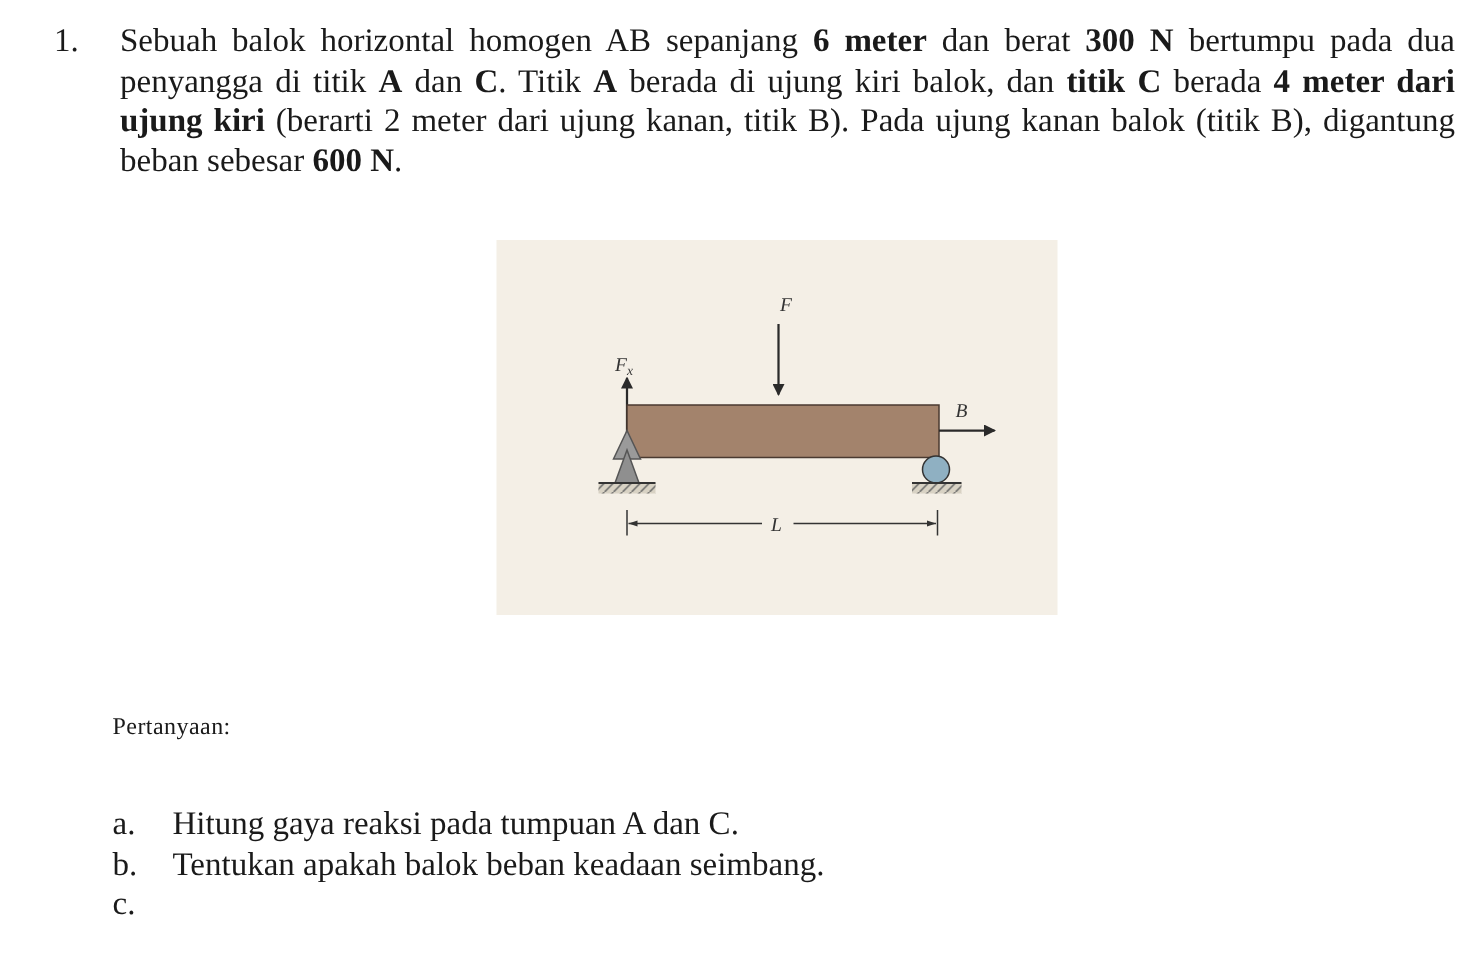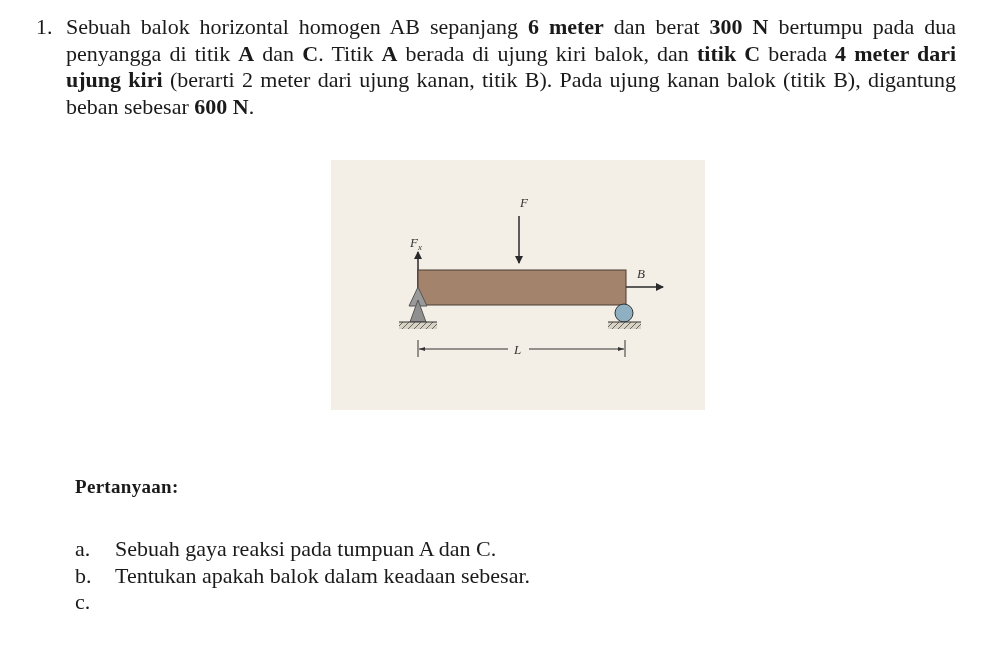--- a/index.html
+++ b/index.html
@@ -2,31 +2,31 @@
 <html><head>
 <meta charset="utf-8">
 <style>
   html, body { margin:0; padding:0; }
   body {
     width:986px; height:649px; background:#ffffff; position:relative; overflow:hidden;
     font-family:"Liberation Serif", "DejaVu Serif", serif; color:#1a1a1a;
   }
   .num { position:absolute; left:36px; top:14px; font-size:22px; }
   .para {
-    position:absolute; left:66px; top:14px; width:890px;
+    position:absolute; left:80px; top:14px; width:890px;
     font-size:22px; line-height:26.5px; text-align:justify;
   }
   .para b { font-weight:bold; }
   .figure {
     position:absolute; left:331px; top:160px; width:374px; height:250px;
     background:#f4efe6;
   }
   .figure svg { position:absolute; left:0; top:0; }
   .heading {
-    position:absolute; left:75px; top:476px; font-size:19px; font-weight:bold; letter-spacing:0.3px;
+    position:absolute; left:75px; top:476px; font-size:16px; font-weight:normal; letter-spacing:0.3px;
   }
   .qlist { position:absolute; left:75px; top:536px; width:900px; font-size:22px; line-height:26.5px; }
   .q { position:relative; padding-left:40px; }
   .q .lbl { position:absolute; left:0; top:0; }
 </style>
 </head>
 <body>
 
 <div class="num">1.</div>
 <div class="para" id="para"><span>Sebuah balok horizontal homogen AB sepanjang </span><b>6 meter</b><span> dan berat </span><b>300 N</b><span> bertumpu pada dua penyangga di titik </span><b>A</b><span> dan </span><b>C</b><span>. Titik </span><b>A</b><span> berada di ujung kiri balok, dan </span><b>titik C</b><span> berada </span><b>4 meter dari ujung kiri</b><span> (berarti 2 meter dari ujung kanan, titik B). Pada ujung kanan balok (titik B), digantung beban sebesar </span><b>600 N</b><span>.</span></div>
@@ -72,22 +72,22 @@
     <polygon points="293,189 287,187 287,191" fill="#333"></polygon>
     <text x="183" y="194" font-family="Liberation Serif, serif" font-style="italic" font-size="13" fill="#333">L</text>
   </svg>
 </div>
 
 <div class="heading">Pertanyaan:</div>
 
 <div class="qlist">
   <div class="q">
     <span class="lbl">a.</span>
-    <span>Sebuah gaya reaksi pada tumpuan A dan C.</span>
+    <span>Hitung gaya reaksi pada tumpuan A dan C.</span>
   </div>
   <div class="q">
     <span class="lbl">b.</span>
-    <span>Tentukan apakah balok dalam keadaan sebesar.</span>
+    <span>Tentukan apakah balok beban keadaan seimbang.</span>
   </div>
   <div class="q">
     <span class="lbl">c.</span>
   </div>
 </div>
 
 </body></html>

